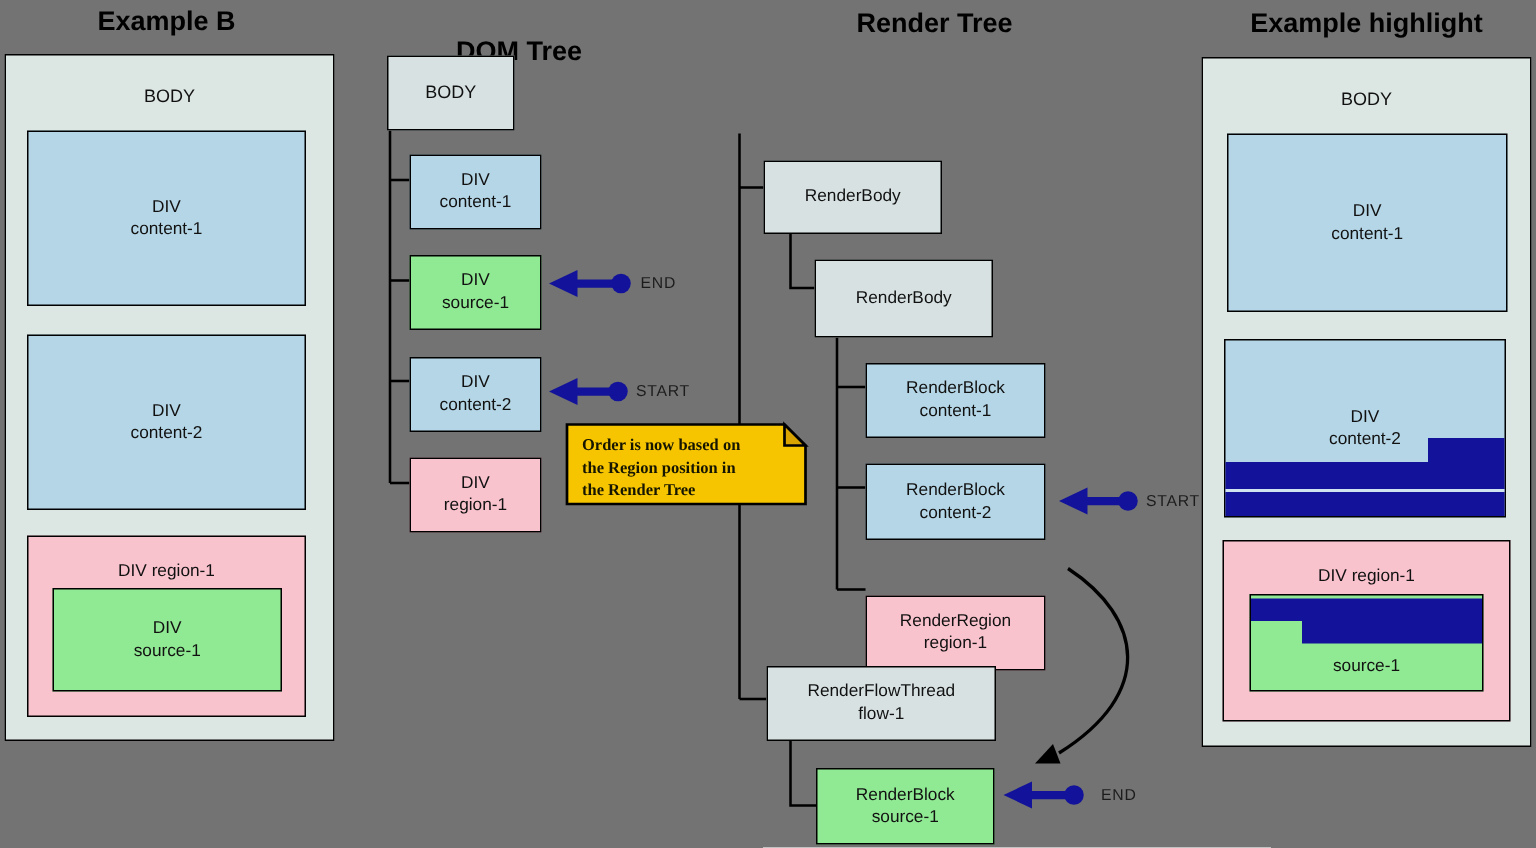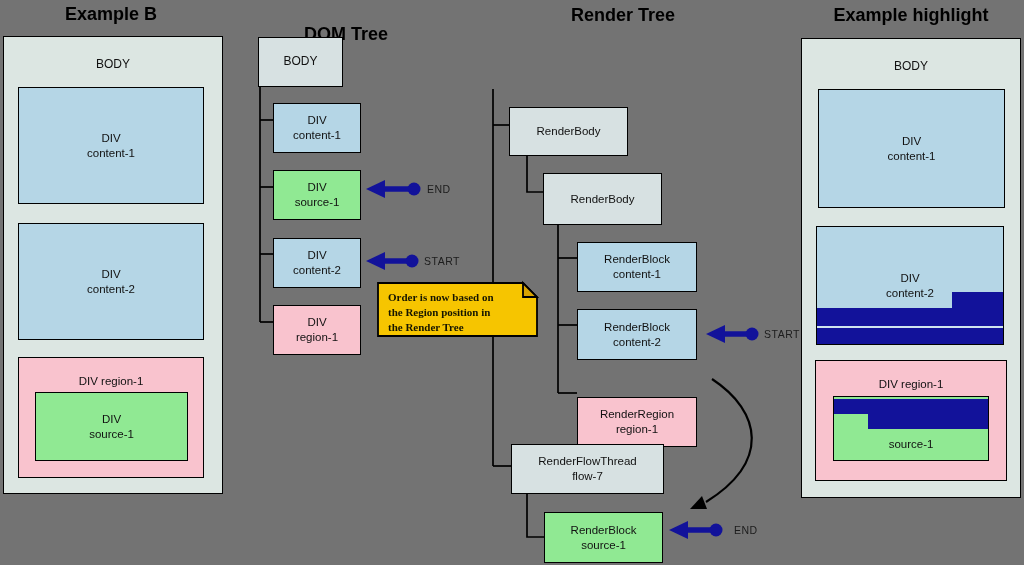--- a/index.html
+++ b/index.html
@@ -135,21 +135,21 @@
 
   <div class="box fill-node" style="left:509px; top:107px; width:119px; height:49px;">RenderBody</div>
   <div class="box fill-node" style="left:543px; top:173px; width:119px; height:52px;">RenderBody</div>
   <div class="box fill-blue" style="left:577px; top:242px; width:120px; height:50px;">RenderBlock
 content-1</div>
   <div class="box fill-blue" style="left:577px; top:309px; width:120px; height:51px;">RenderBlock
 content-2</div>
   <div class="box fill-pink" style="left:577px; top:377px; width:120px; height:50px;margin-top:20px;">RenderRegion
 region-1</div>
   <div class="box fill-node" style="left:511px; top:444px; width:153px; height:50px;">RenderFlowThread
-flow-7</div>
+flow-1</div>
   <div class="box fill-green" style="left:544px; top:512px; width:119px; height:51px;">RenderBlock
 source-1</div>
 
   <div class="marker" style="left:764px; top:328px;">START</div>
   <div class="marker" style="left:734px; top:524px;">END</div>
 
   <div class="box fill-body top-label" style="left:801px; top:38px; width:220px; height:460px; padding-top:20px; font-size:12px;">BODY</div>
   <div class="box fill-blue" style="left:818px; top:89px; width:187px; height:119px;">DIV
 content-1</div>
 

